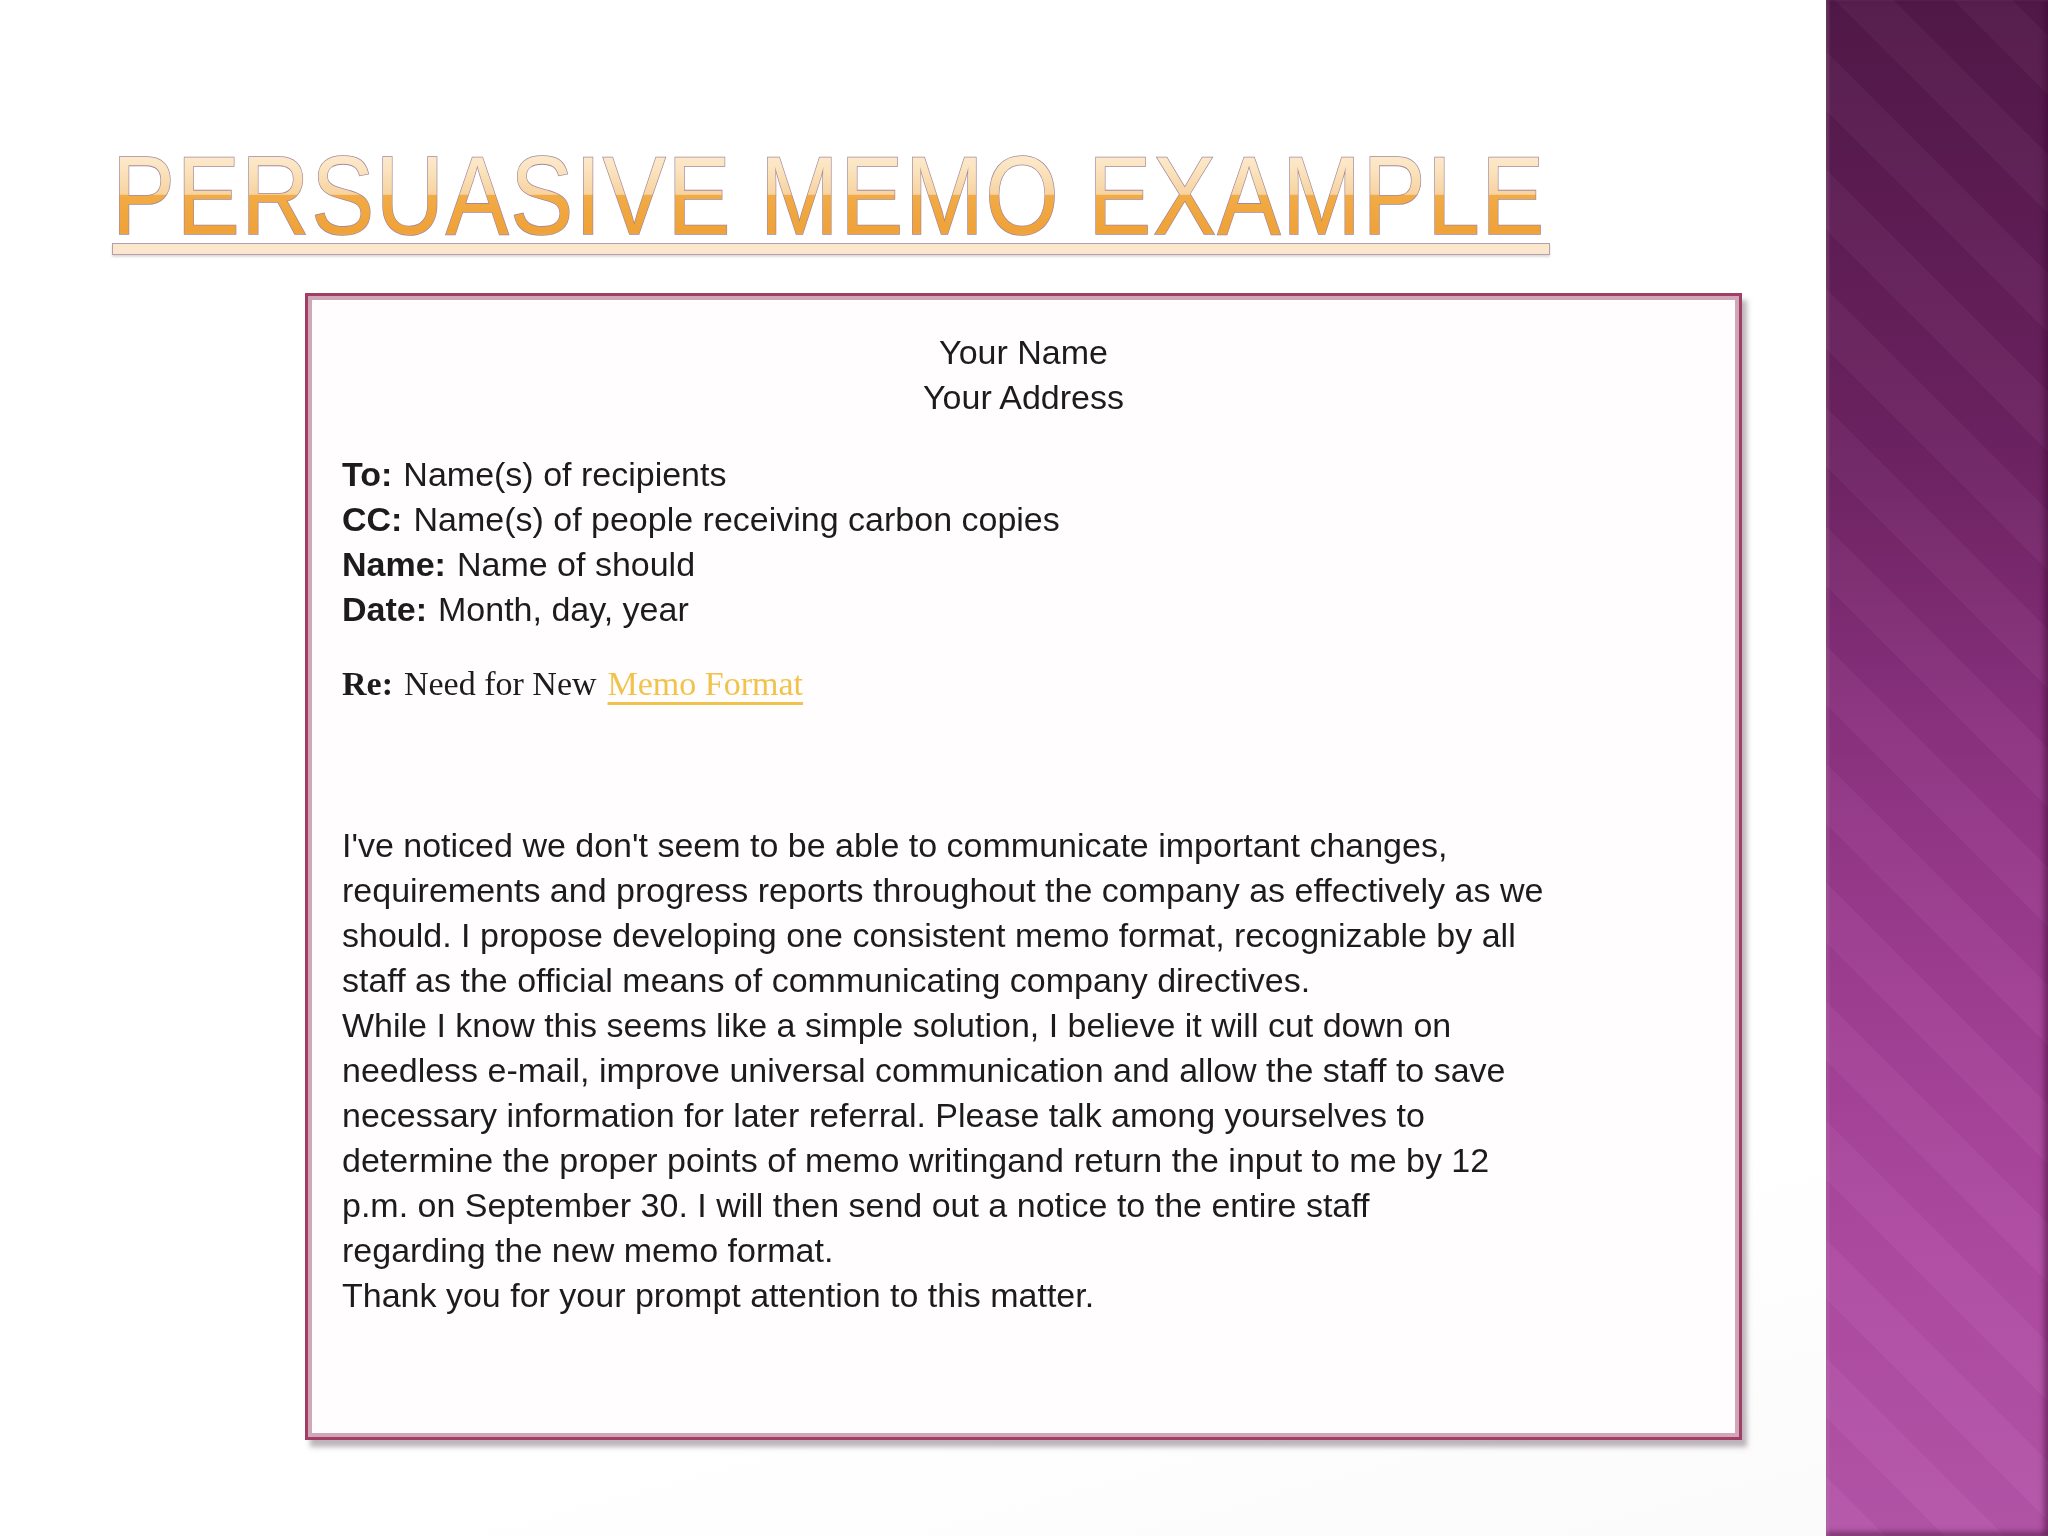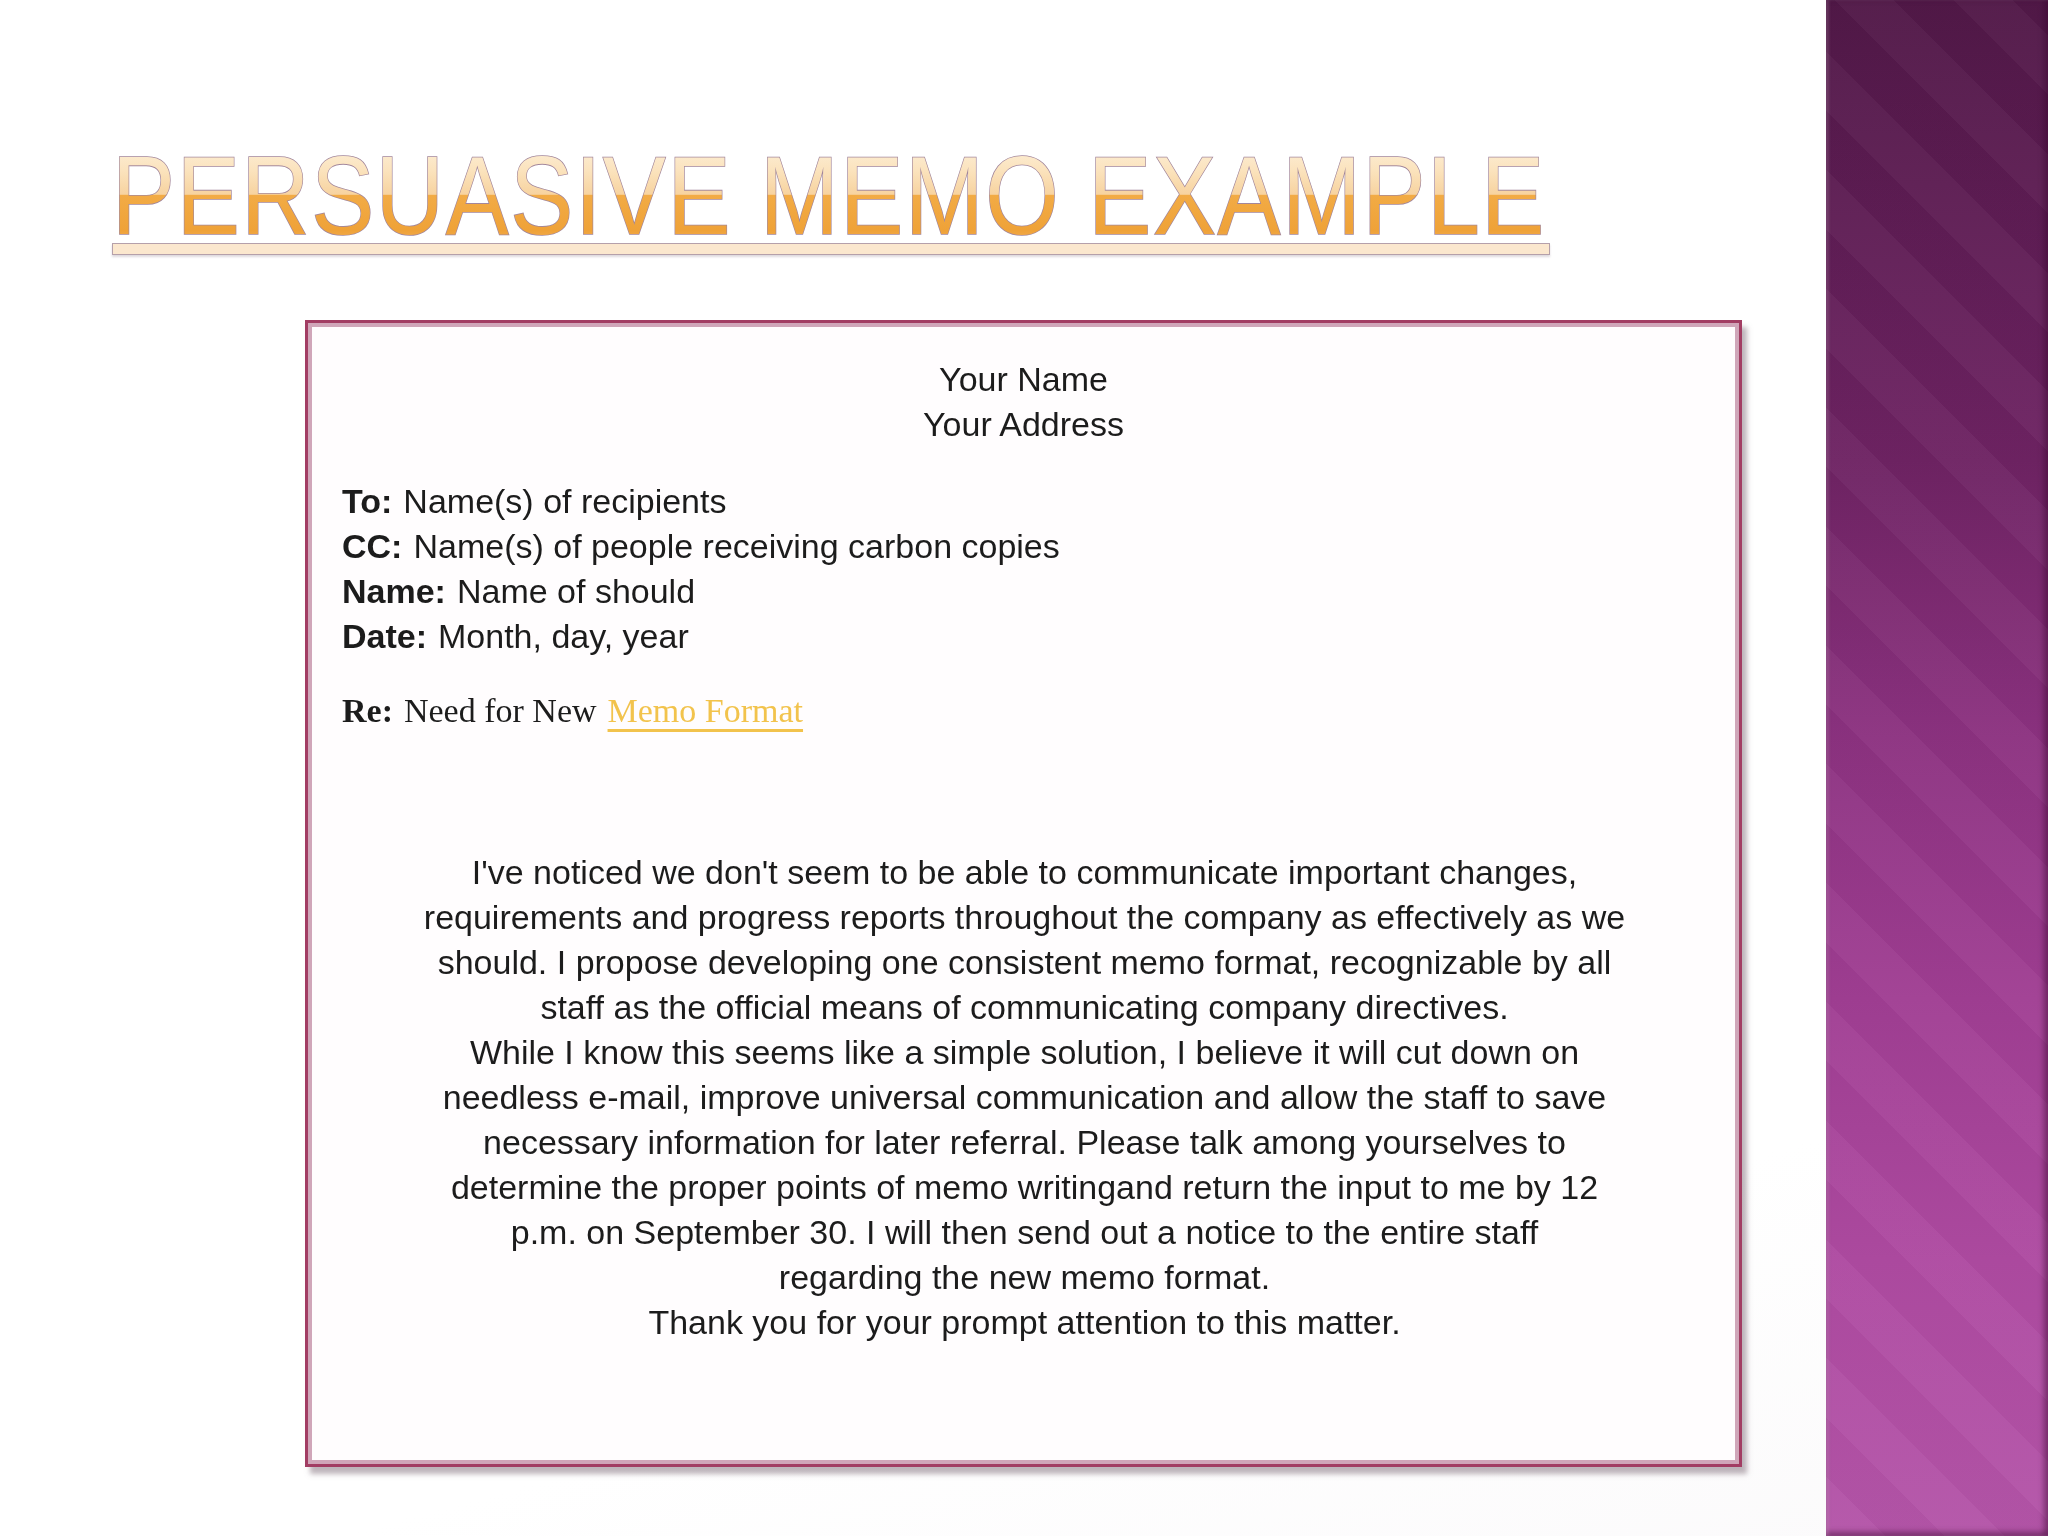--- a/index.html
+++ b/index.html
@@ -39,21 +39,21 @@
       repeating-linear-gradient(45deg, rgba(255,255,255,0.03) 0 42px, rgba(0,0,0,0.02) 42px 84px),
       linear-gradient(180deg,#511847 0%, #5c1c52 12%, #6e2363 30%, #8c3280 48%, #a03e93 65%, #ae4aa1 82%, #b455a8 100%);
     box-shadow:
       inset 3px 0 3px rgba(255,255,255,0.14),
       inset -5px 0 5px rgba(60,10,50,0.35),
       inset 0 -5px 5px rgba(60,10,50,0.35);
   }
 
   
   .memo-card {
-    position:absolute; left:305px; top:320px;
+    position:absolute; left:305px; top:293px;
     width:1437px; height:1147px;
     box-sizing:border-box;
     border:3px solid #a23d63;
     background:#fffdfe;
     box-shadow:5px 7px 5px rgba(125,108,120,0.5);
   }
   .memo-inner {
     position:absolute; inset:0;
     border:4px solid #d0a6b9;
     background:#fffdfe;
@@ -71,21 +71,20 @@
   .subject-link {
     color:#f2c34c;
     text-decoration:underline;
     text-decoration-thickness:3px;
     text-underline-offset:7px;
     cursor:pointer;
   }
   .memo-body {
     margin:117px 28px 0 30px;
     white-space:pre-line;
-    text-align:center;
   }
 </style>
 </head>
 <body>
 
 <div class="slide">
 
   <svg class="title-svg" width="1445" height="132" xmlns="http://www.w3.org/2000/svg">
     <defs>
       <linearGradient id="goldGrad" x1="0" y1="0" x2="0" y2="1">

